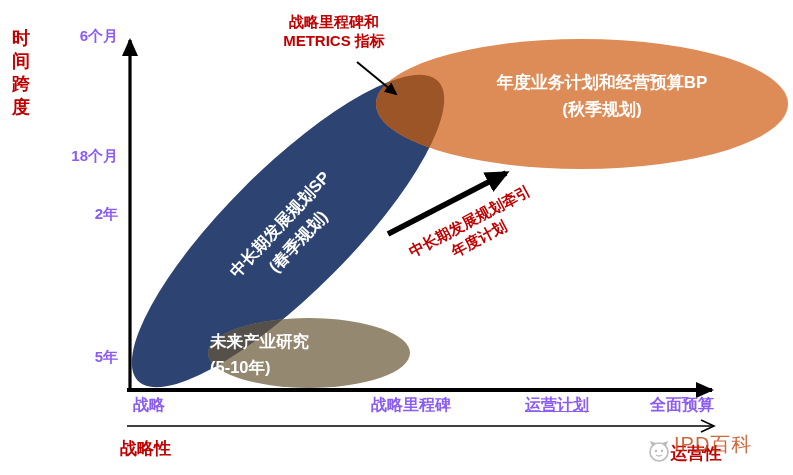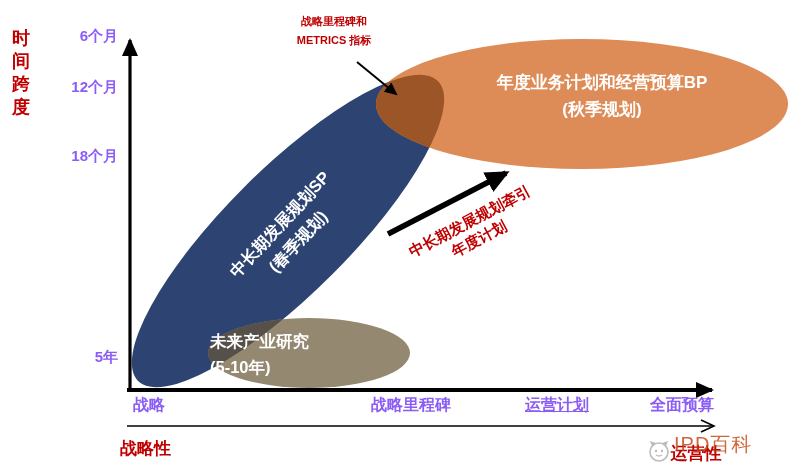--- a/index.html
+++ b/index.html
@@ -10,21 +10,21 @@
   .red{color:#C00000;font-weight:bold;text-align:center;}
   .white{color:#fff;font-weight:bold;}
   .black{color:#8b5cf6;font-weight:bold;}
   .y-label{left:6px;top:27px;width:30px;font-size:18px;line-height:23px;text-align:center;}
   .ytick{left:28px;width:90px;text-align:right;font-size:15px;line-height:20px;}
   .yt0{top:26px;} .yt1{top:77px;} .yt2{top:146px;} .yt3{top:204px;} .yt4{top:347px;}
   .xtick{top:395px;width:140px;text-align:center;font-size:16px;line-height:20px;}
   .xt0{left:79px;} .xt1{left:341px;} .xt2{left:487px;text-decoration:underline;} .xt3{left:612px;}
   .strategic{left:120px;top:437px;font-size:17px;}
   .operational{left:626px;top:442px;width:140px;text-align:center;font-size:17px;}
-  .milestone{left:236px;top:12px;width:196px;text-align:center;font-size:11px;line-height:19px;}
+  .milestone{left:236px;top:12px;width:196px;text-align:center;font-size:15px;line-height:19px;}
   .pull{left:352px;top:210px;width:245px;text-align:center;font-size:15px;line-height:20px;
         transform:rotate(-28deg);}
   .sp-text{left:179px;top:208px;width:220px;text-align:center;font-size:16.5px;line-height:25px;
         transform:rotate(-47deg);}
   .bp-text{left:442px;top:69px;width:320px;text-align:center;font-size:17px;line-height:27px;}
   .research-text{left:210px;top:328px;width:200px;text-align:left;font-size:16.5px;line-height:26px;}
   .watermark{left:646px;top:420px;display:flex;align-items:center;gap:2px;opacity:.8;}
   .watermark .wm-text{color:#c2410c;font-size:20px;font-weight:normal;letter-spacing:1px;}
 </style>
 </head>
@@ -66,22 +66,22 @@
     <line x1="357" y1="62" x2="396" y2="94" stroke="#000" stroke-width="2" marker-end="url(#m-small)"></line>
     <line x1="388" y1="234" x2="506" y2="173" stroke="#000" stroke-width="5.5" marker-end="url(#m-big)"></line>
   </svg>
 
   <div class="txt red y-label">时
 间
 跨
 度</div>
 
   <div class="txt black ytick yt0">6个月</div>
-  <div class="txt black ytick yt1">12个月</div>
   <div class="txt black ytick yt2">18个月</div>
+  <div class="txt black ytick yt3">2年</div>
   <div class="txt black ytick yt4">5年</div>
 
   <div class="txt black xtick xt0">战略</div>
   <div class="txt black xtick xt1">战略里程碑</div>
   <div class="txt black xtick xt2">运营计划</div>
   <div class="txt black xtick xt3">全面预算</div>
 
   <div class="txt red strategic">战略性</div>
   <div class="txt red operational">运营性</div>
 

